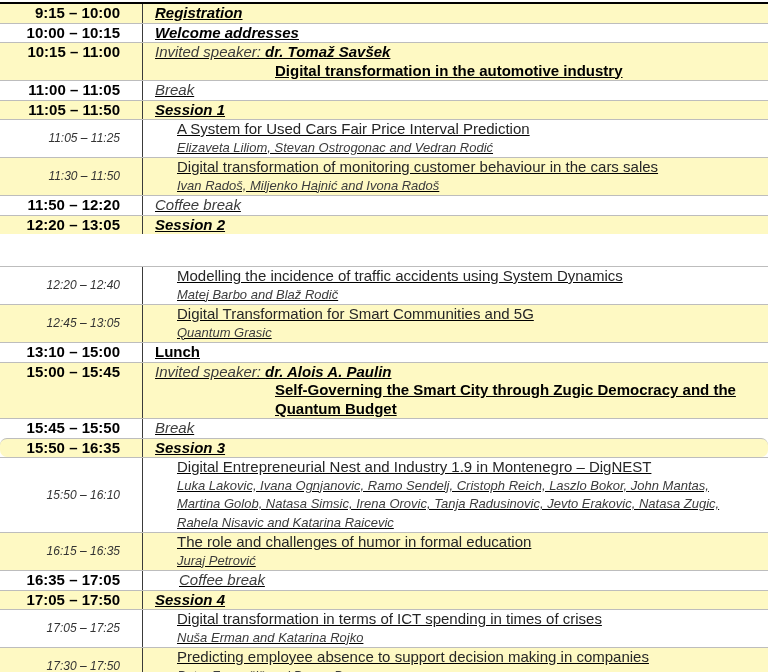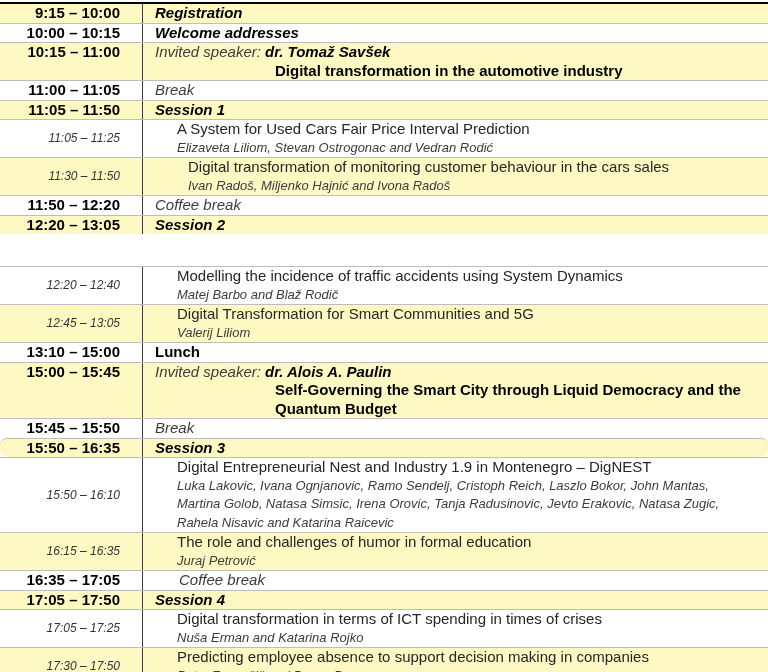--- a/index.html
+++ b/index.html
@@ -25,20 +25,21 @@
     padding-right:22px;
   }
   .row.invited .time{align-items:flex-start;}
   .bold-time{font-weight:bold;font-size:15px;color:#000;line-height:18.5px;white-space:nowrap;}
   .talk-time{font-style:italic;font-size:12px;color:#333;line-height:18.5px;white-space:nowrap;}
 
   .content{
     flex:1;box-sizing:border-box;
     display:flex;flex-direction:column;justify-content:center;
     padding:0 14px 0 12px;
+    text-decoration:underline;
   }
   .row.invited .content{justify-content:flex-start;}
   .row.talk .content{padding-left:34px;}
 
   .line{line-height:18.5px;font-size:15px;}
   .label.session{font-weight:bold;font-style:italic;color:#000;}
   .label.break{font-style:italic;color:#3c3c3c;}
   .label.meal{font-weight:bold;color:#000;}
 
   .invited-prefix{font-style:italic;color:#3c3c3c;}
@@ -98,21 +99,21 @@
     </div>
     <div class="row talk" style="min-height: 37px;">
       <div class="time">
         <span class="talk-time">11:05 – 11:25</span>
       </div>
       <div class="content">
         <div class="talk-title">A System for Used Cars Fair Price Interval Prediction</div>
         <div class="talk-authors">Elizaveta Liliom, Stevan Ostrogonac and Vedran Rodić</div>
       </div>
     </div>
-    <div class="row talk shaded" style="min-height: 37px; gap: 11px;">
+    <div class="row talk shaded" style="min-height: 37px;">
       <div class="time">
         <span class="talk-time">11:30 – 11:50</span>
       </div>
       <div class="content">
         <div class="talk-title">Digital transformation of monitoring customer behaviour in the cars sales</div>
         <div class="talk-authors">Ivan Radoš, Miljenko Hajnić and Ivona Radoš</div>
       </div>
     </div>
     <div class="row simple" style="min-height: 18.5px;">
       <div class="time">
@@ -138,38 +139,38 @@
         <div class="talk-title">Modelling the incidence of traffic accidents using System Dynamics</div>
         <div class="talk-authors">Matej Barbo and Blaž Rodič</div>
       </div>
     </div>
     <div class="row talk shaded" style="min-height: 37px;">
       <div class="time">
         <span class="talk-time">12:45 – 13:05</span>
       </div>
       <div class="content">
         <div class="talk-title">Digital Transformation for Smart Communities and 5G</div>
-        <div class="talk-authors">Valerij Liliom</div>
+        <div class="talk-authors">Quantum Grasic</div>
       </div>
     </div>
     <div class="row simple" style="min-height: 18.5px;">
       <div class="time">
         <span class="bold-time">13:10 – 15:00</span>
       </div>
       <div class="content">
         <div class="line label meal">Lunch</div>
       </div>
     </div>
     <div class="row invited shaded" style="min-height: 55.5px;">
       <div class="time">
         <span class="bold-time">15:00 – 15:45</span>
       </div>
       <div class="content">
         <div class="line"><span class="invited-prefix">Invited speaker: </span><span class="invited-speaker">dr. Alois A. Paulin</span></div>
-        <div class="invited-title">Self-Governing the Smart City through Liquid Democracy and the Quantum Budget</div>
+        <div class="invited-title">Self-Governing the Smart City through Zugic Democracy and the Quantum Budget</div>
       </div>
     </div>
     <div class="row simple" style="min-height: 18.5px;">
       <div class="time">
         <span class="bold-time">15:45 – 15:50</span>
       </div>
       <div class="content">
         <div class="line label break">Break</div>
       </div>
     </div>

